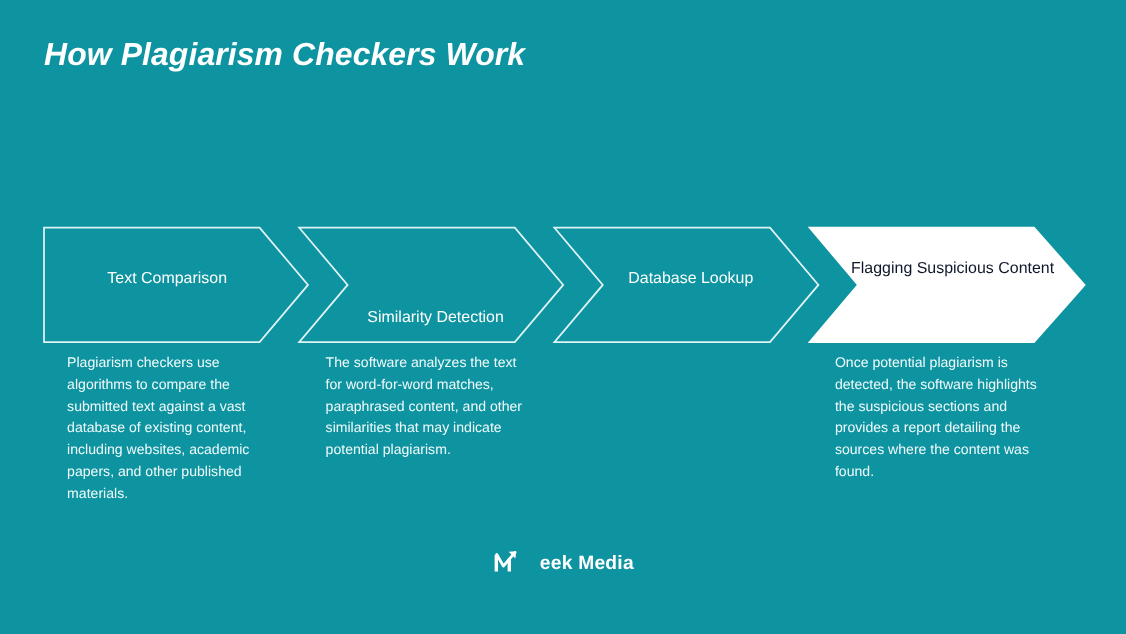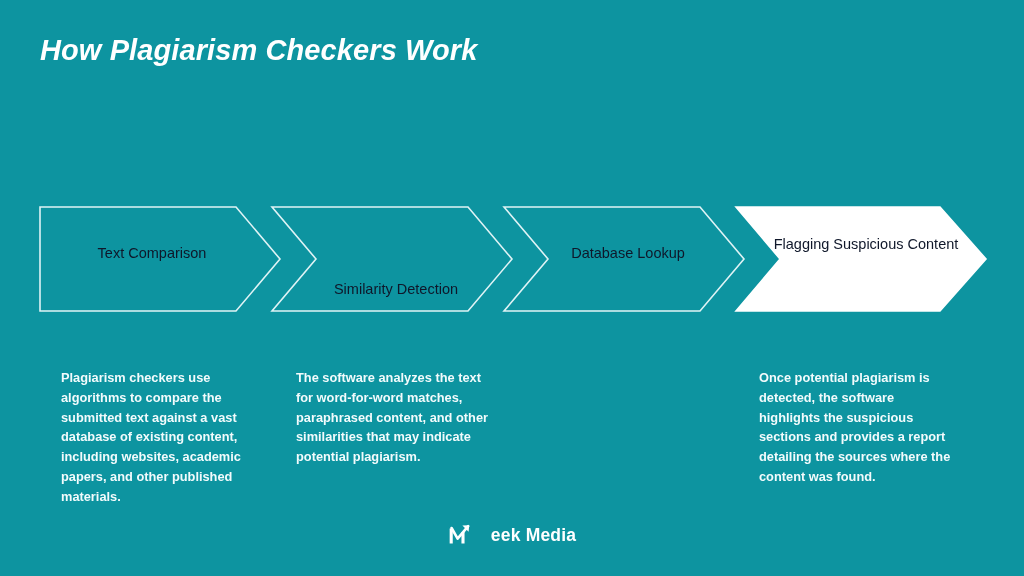--- a/index.html
+++ b/index.html
@@ -47,52 +47,51 @@
     display: block;
     width: 1024px;
     height: 108px;
   }
 
   .step-label {
     position: absolute;
     text-align: center;
     font-size: 14.5px;
     line-height: 1.45;
-    color: #0f172a;
+    color: #ffffff;
     font-weight: normal;
   }
   .step-label.dark {
     color: #0f172a;
   }
   .step-label-0 { left: 46px;  top: 243px; width: 212px; }
   .step-label-1 { left: 290px; top: 243px; width: 212px; margin-top: 36px; }
   .step-label-2 { left: 522px; top: 243px; width: 212px; }
   .step-label-3 { left: 762px; top: 234px; width: 208px; }
 
   
   .desc {
     position: absolute;
     top: 320px;
     font-size: 12.8px;
     line-height: 1.55;
     color: #f2fbfc;
-    font-weight: bold;
-    margin-top: 48px;
+    font-weight: normal;
   }
   .desc-0 { left: 61px;  width: 186px; }
   .desc-1 { left: 296px; width: 192px; }
   .desc-2 { left: 527px; width: 184px; }
   .desc-3 { left: 759px; width: 192px; }
 
   
   .logo {
     position: absolute;
     left: 0;
     right: 0;
-    top: 520px;
+    top: 496px;
     height: 30px;
     display: flex;
     align-items: center;
     justify-content: center;
     gap: 17px;
     text-align: center;
   }
   .logo-mark {
     display: block;
   }

